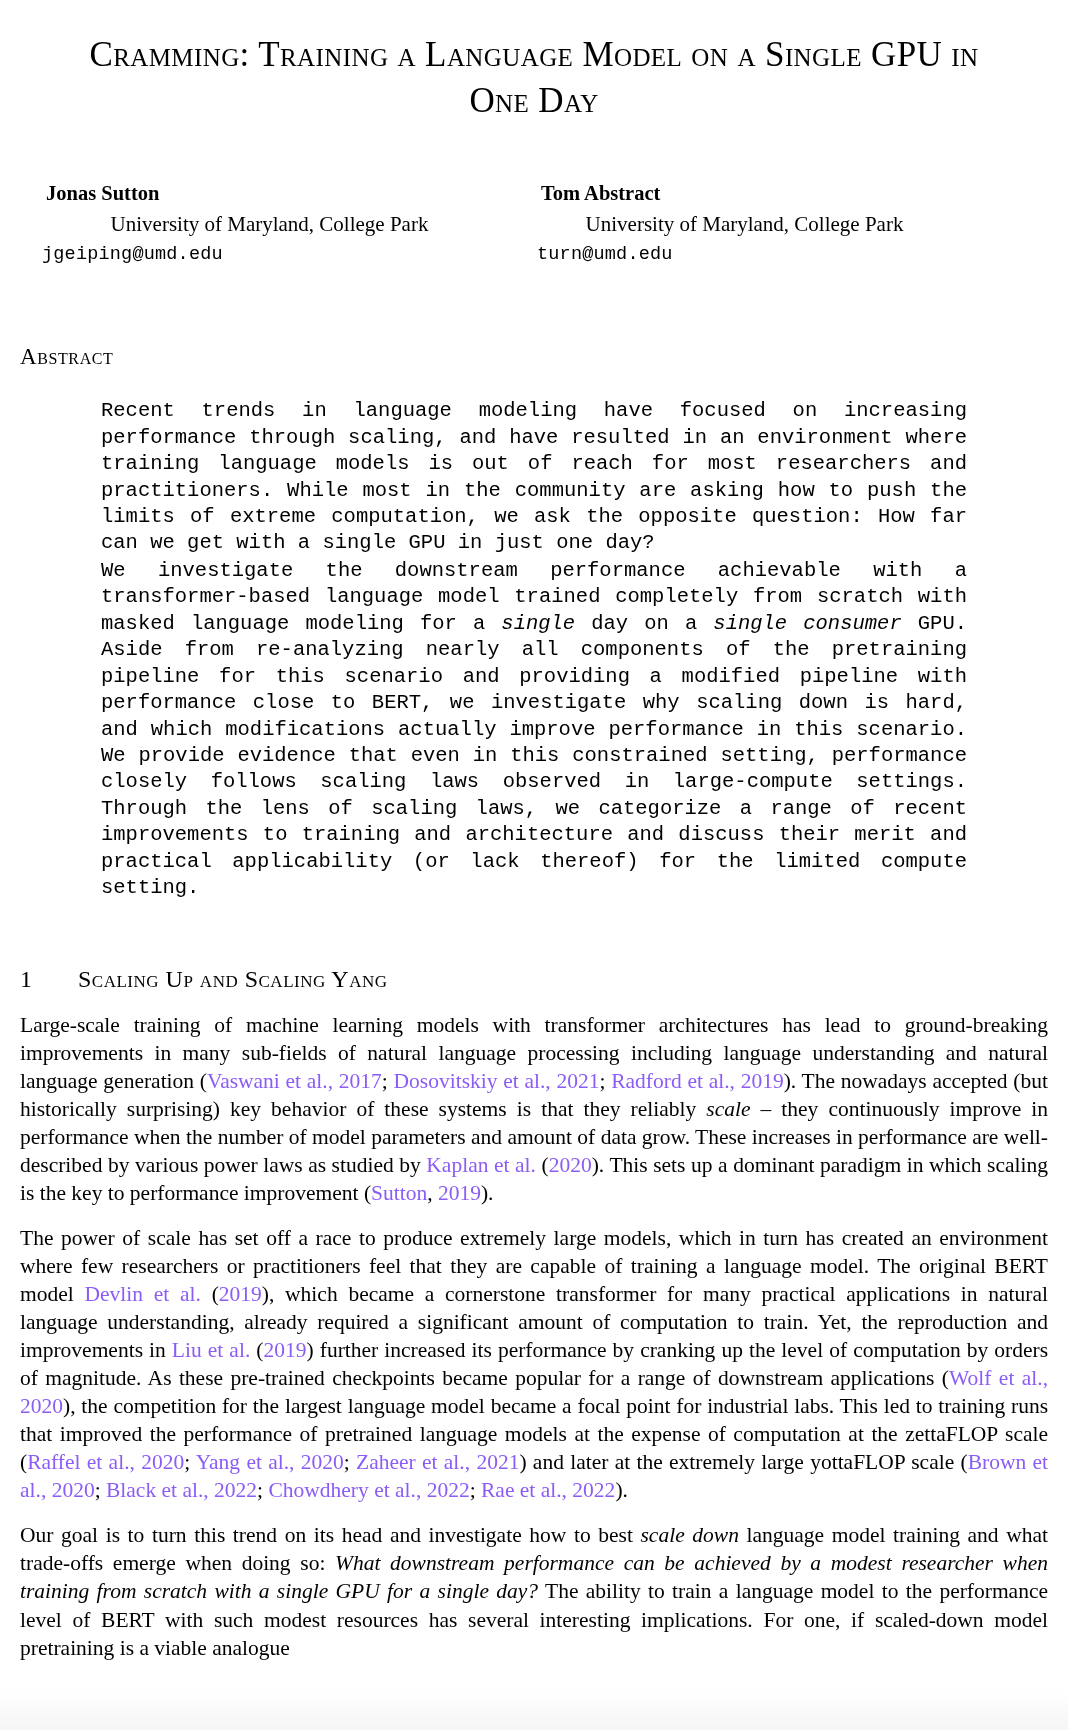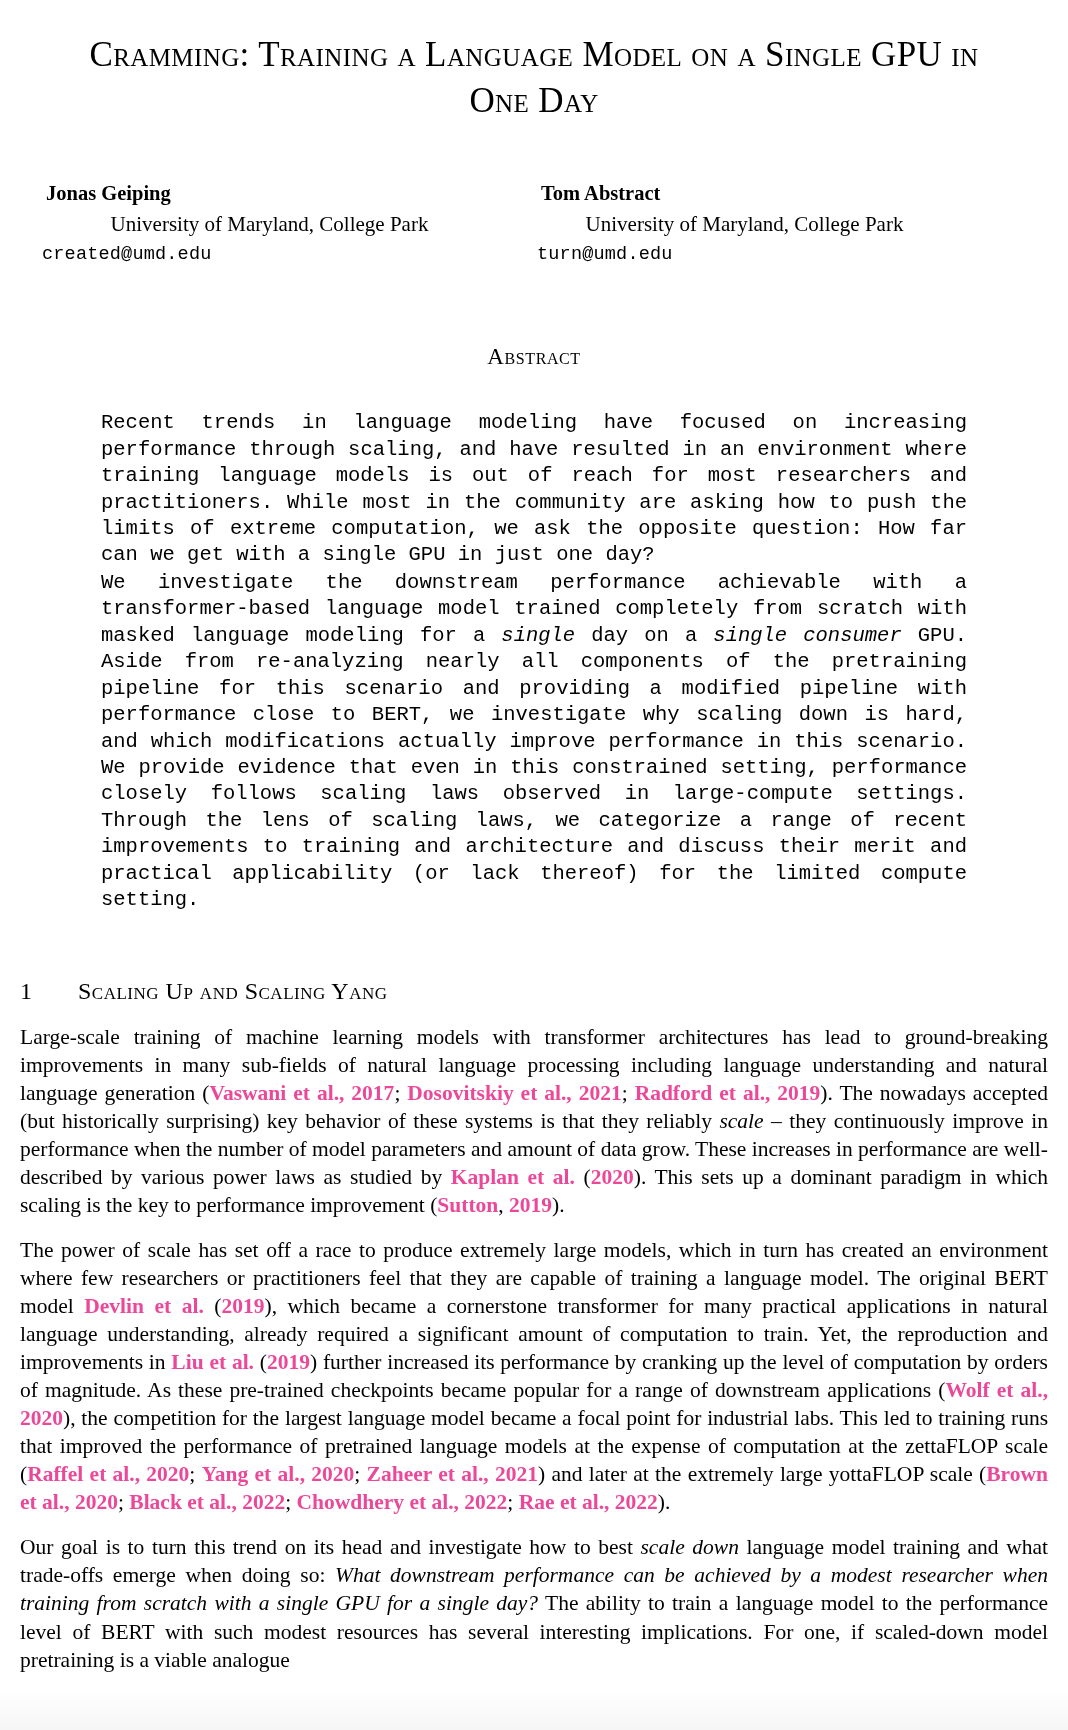--- a/index.html
+++ b/index.html
@@ -60,25 +60,24 @@
   .author-email {
     font-family: "Liberation Mono", "DejaVu Sans Mono", monospace;
     font-size: 18.5px;
     line-height: 1.4;
     margin-top: 4px;
     letter-spacing: 0.2px;
   }
 
   
   .abstract-heading {
-    text-align: center;
     font-variant: small-caps;
     font-size: 23px;
     letter-spacing: 0.6px;
-    margin: 76px 0 40px 0;
+    margin: 76px 0 28px 0;
     font-weight: normal;
   }
   .abstract-body {
     margin: 0 auto;
     width: 866px;
     font-size: 20.5px;
     line-height: 1.29;
     text-align: justify;
     text-justify: inter-word;
     font-family: Liberation Mono, monospace;
@@ -113,43 +112,43 @@
     text-align: justify;
     text-justify: inter-word;
     width: 1028px;
   }
   .body-text p {
     margin: 0 0 17px 0;
   }
   .body-text p:last-child { margin-bottom: 0; }
 
   i, .it { font-style: italic; }
-  .cite { color: #ec4899; font-weight: bold; }
+  .cite { color: #8b5cf6; }
 
   
   .page-fade {
     position: absolute;
     left: 0; right: 0; bottom: 0;
     height: 40px;
     background: linear-gradient(to bottom, rgba(255,255,255,0), rgba(244,244,244,0.85));
     pointer-events: none;
   }
 </style>
 </head>
 <body>
 
 <div class="page">
 
   <h1 class="title">Cramming: Training a Language Model on a Single GPU in One Day</h1>
 
   <div class="authors">
     <div class="author-block">
-      <div class="author-name">Jonas Geiping</div>
+      <div class="author-name">Jonas Sutton</div>
       <div class="author-affil">University of Maryland, College Park</div>
-      <div class="author-email">created@umd.edu</div>
+      <div class="author-email">jgeiping@umd.edu</div>
     </div>
     <div class="author-block second">
       <div class="author-name">Tom Abstract</div>
       <div class="author-affil">University of Maryland, College Park</div>
       <div class="author-email">turn@umd.edu</div>
     </div>
   </div>
 
   <h2 class="abstract-heading">Abstract</h2>
 

